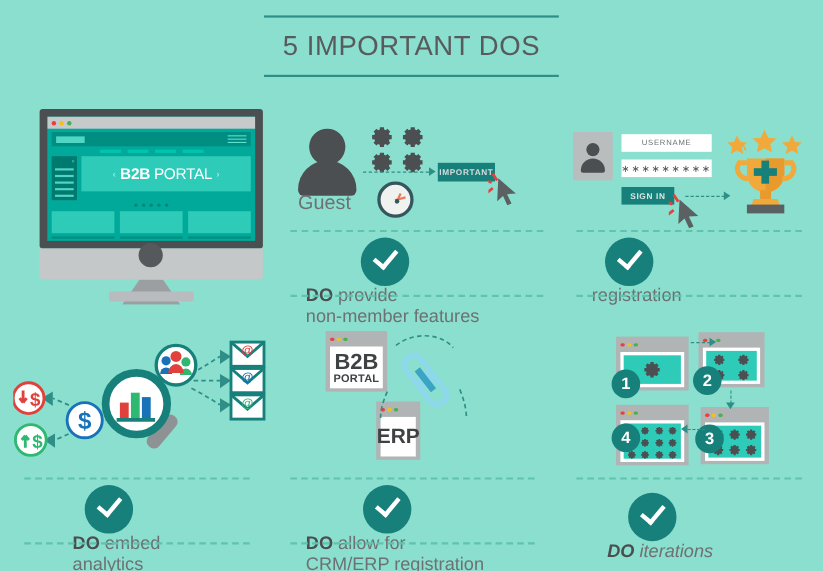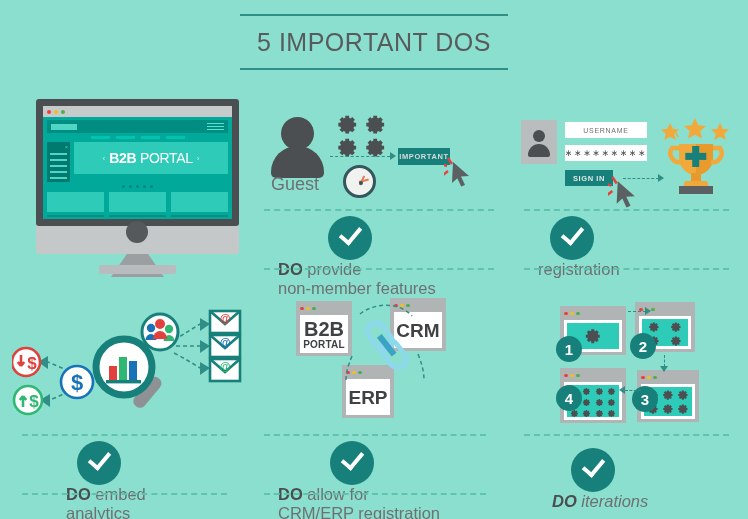--- a/index.html
+++ b/index.html
@@ -336,32 +336,22 @@
       <span class="d" style="background:#e8413d"></span>
       <span class="d" style="background:#f2c01e"></span>
       <span class="d" style="background:#4caf50"></span>
     </div>
     <div class="win-body" style="height:38px;">
       <span class="win-label" style="font-size:20px;">B2B</span>
       <span class="win-label" style="font-size:10px;margin-top:1px;letter-spacing:0.2px;">PORTAL</span>
     </div>
   </div>
 
-  <div class="win" style="left:390px;top:298px;width:56px;height:53px;">
-    <div class="win-bar">
-      <span class="d" style="background:#e8413d"></span>
-      <span class="d" style="background:#f2c01e"></span>
-      <span class="d" style="background:#4caf50"></span>
-    </div>
-    <div class="win-body" style="height:36px;">
-      <span class="win-label" style="font-size:19px;">CRM</span>
-    </div>
-  </div>
-
-  <div class="win" style="left:342px;top:365px;width:52px;height:53px;">
+
+  <div class="win" style="left:342px;top:365px;width:40px;height:53px;">
     <div class="win-bar">
       <span class="d" style="background:#e8413d"></span>
       <span class="d" style="background:#f2c01e"></span>
       <span class="d" style="background:#4caf50"></span>
     </div>
     <div class="win-body" style="height:36px;">
       <span class="win-label" style="font-size:19px;">ERP</span>
     </div>
   </div>
 

